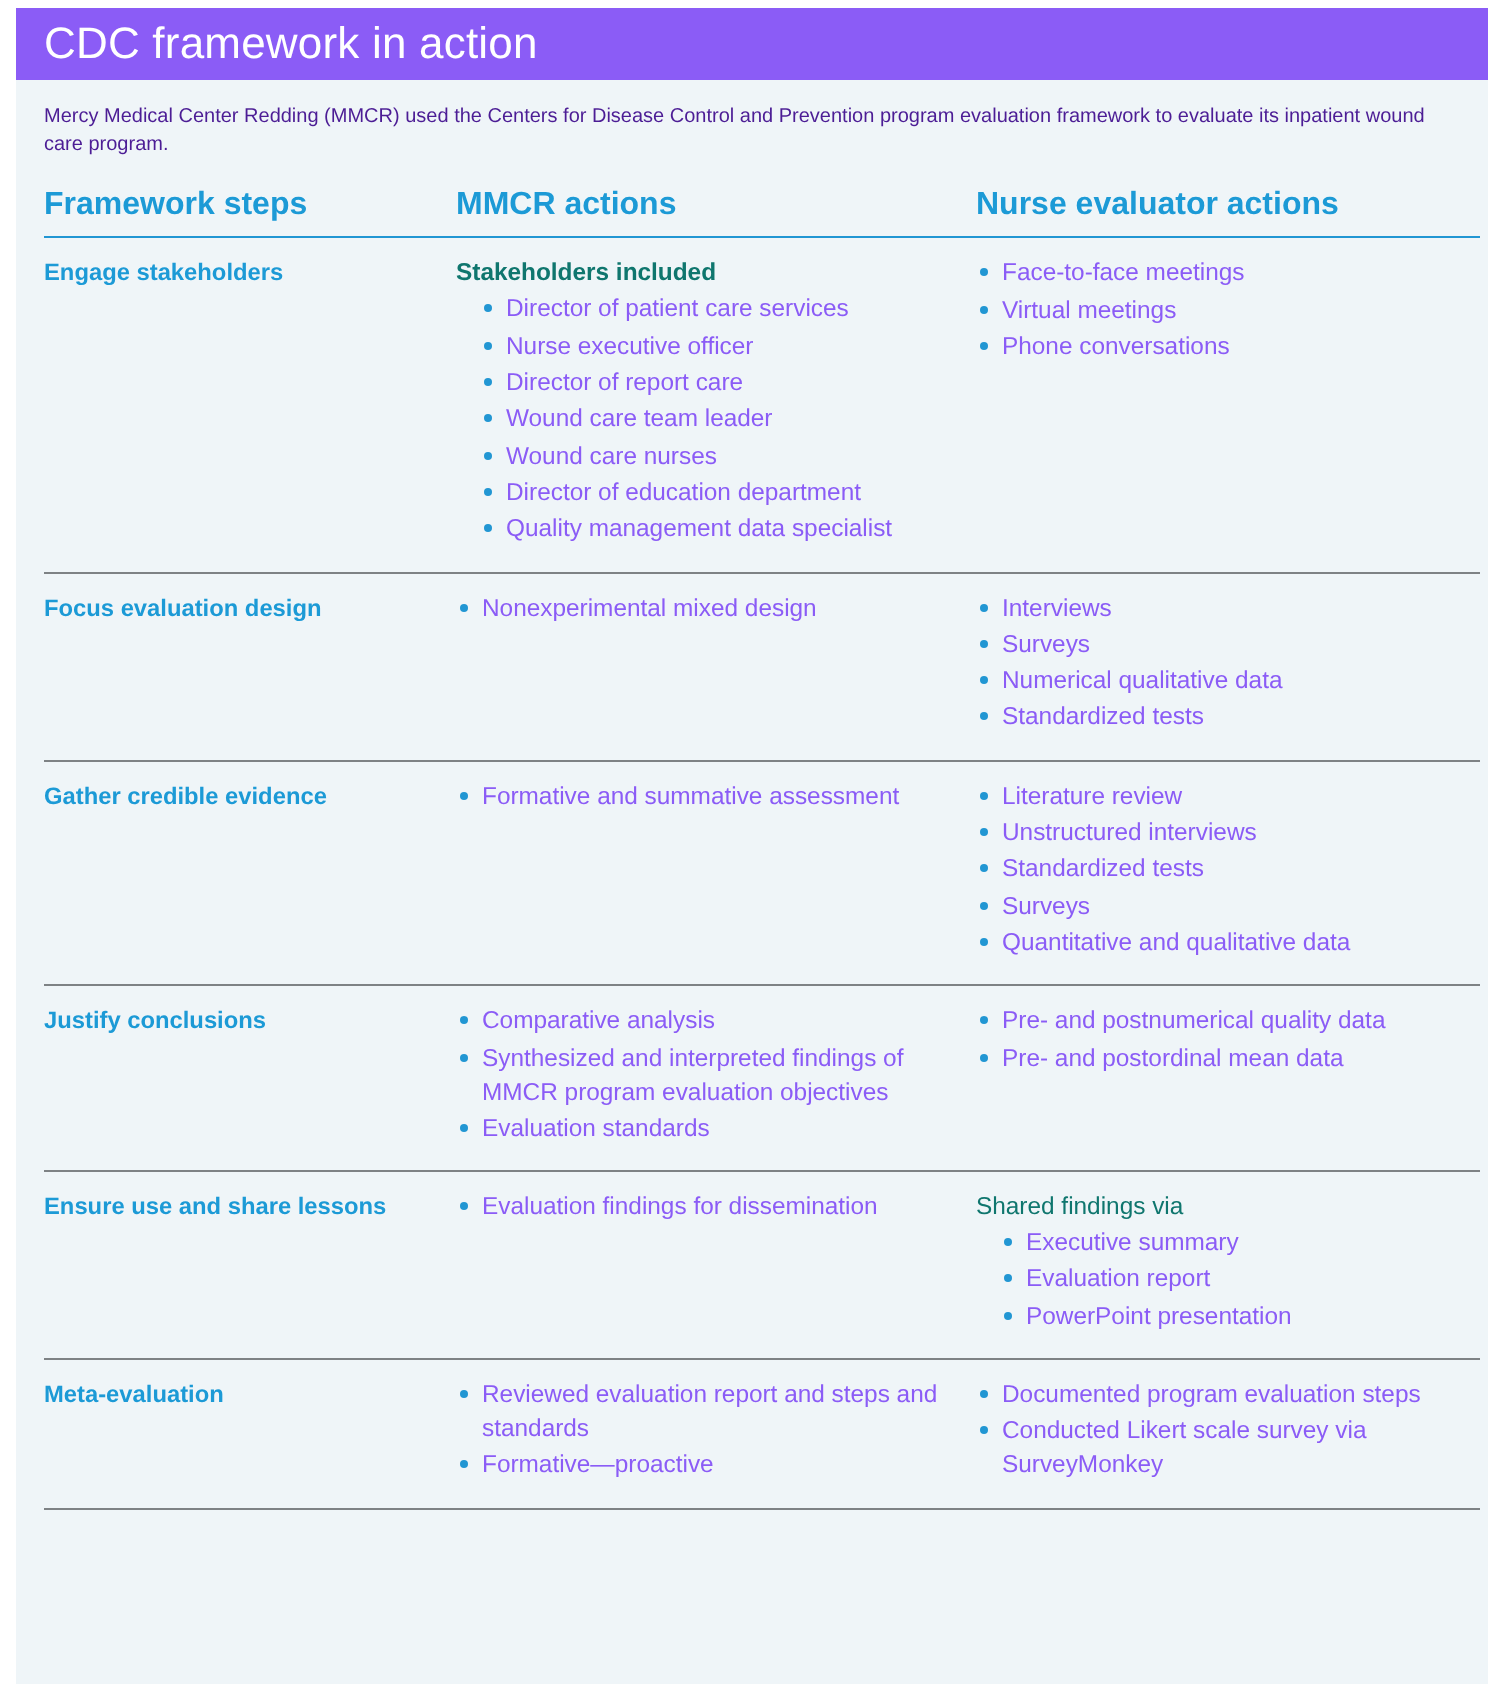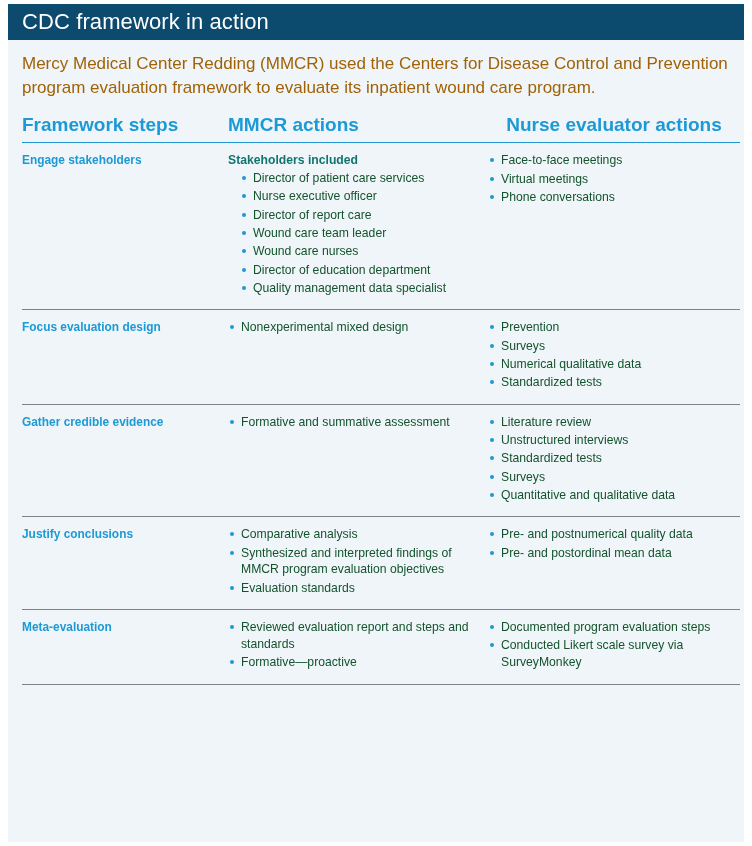--- a/index.html
+++ b/index.html
@@ -14,67 +14,67 @@
     -webkit-font-smoothing: antialiased;
   }
   .figure {
     position: relative;
     width: 752px;
     height: 846px;
     box-sizing: border-box;
     padding: 4px 8px 0 8px;
   }
   .title-bar {
-    background: #0c4a6e;
+    background: #8b5cf6;
     height: 36px;
     display: flex;
     align-items: center;
     padding: 0 14px;
     box-sizing: border-box;
   }
   .title-bar .title {
     color: #ffffff;
     font-size: 22px;
     font-weight: 400;
     letter-spacing: 0.1px;
     line-height: 1;
   }
   .panel {
     background: #eff5f8;
     padding: 10px 14px 8px 14px;
     box-sizing: border-box;
     min-height: 802px;
   }
   .intro {
-    color: #a16207;
-    font-size: 17px;
+    color: #4c1d95;
+    font-size: 10px;
     line-height: 1.42;
     margin: 2px 0 14px 0;
     max-width: 716px;
   }
   table.grid {
     width: 100%;
     border-collapse: collapse;
     table-layout: fixed;
   }
   table.grid col.c1 { width: 198px; }
   table.grid col.c2 { width: 258px; }
   table.grid col.c3 { width: 262px; }
 
   thead th {
     text-align: left;
     color: #1c9ad6;
-    font-size: 19px;
+    font-size: 16px;
     font-weight: bold;
     padding: 0 0 6px 0;
     vertical-align: bottom;
     border-bottom: 1.6px solid #2196d3;
   }
   thead th.h2 { padding-left: 8px; margin-left: 12px; }
-  thead th.h3 { padding-left: 10px; text-align: center; }
+  thead th.h3 { padding-left: 10px; }
 
   tbody td {
     vertical-align: top;
     padding: 9px 0 11px 0;
     border-bottom: 1.4px solid #7e8285;
   }
   tbody tr:last-child td { border-bottom: 1.4px solid #7e8285; }
 
   td.step {
     color: #1c9ad6;
@@ -97,21 +97,21 @@
 
   ul.bullets {
     list-style: none;
     margin: 0;
     padding: 0;
   }
   ul.bullets.indented { padding-left: 12px; }
   ul.bullets li {
     position: relative;
     padding-left: 13px;
-    color: #14532d;
+    color: #8b5cf6;
     font-size: 12.2px;
     line-height: 1.38;
     margin-bottom: 1.5px;
   }
   ul.bullets li:before {
     content: "";
     position: absolute;
     left: 2px;
     top: 6px;
     width: 4px;
@@ -171,21 +171,21 @@
           </tr>
           <tr>
             <td class="step">Focus evaluation design</td>
             <td class="col2">
               <ul class="bullets">
                 <li>Nonexperimental mixed design</li>
               </ul>
             </td>
             <td class="col3">
               <ul class="bullets">
-                <li>Prevention</li>
+                <li>Interviews</li>
                 <li>Surveys</li>
                 <li>Numerical qualitative data</li>
                 <li>Standardized tests</li>
               </ul>
             </td>
           </tr>
           <tr>
             <td class="step">Gather credible evidence</td>
             <td class="col2">
               <ul class="bullets">
@@ -212,20 +212,36 @@
               </ul>
             </td>
             <td class="col3">
               <ul class="bullets">
                 <li>Pre- and postnumerical quality data</li>
                 <li>Pre- and postordinal mean data</li>
               </ul>
             </td>
           </tr>
           <tr>
+            <td class="step">Ensure use and share lessons</td>
+            <td class="col2">
+              <ul class="bullets">
+                <li>Evaluation findings for dissemination</li>
+              </ul>
+            </td>
+            <td class="col3">
+              <div class="lead">Shared findings via</div>
+              <ul class="bullets indented">
+                <li>Executive summary</li>
+                <li>Evaluation report</li>
+                <li>PowerPoint presentation</li>
+              </ul>
+            </td>
+          </tr>
+          <tr>
             <td class="step">Meta-evaluation</td>
             <td class="col2">
               <ul class="bullets">
                 <li>Reviewed evaluation report and steps and standards</li>
                 <li>Formative—proactive</li>
               </ul>
             </td>
             <td class="col3">
               <ul class="bullets">
                 <li>Documented program evaluation steps</li>

